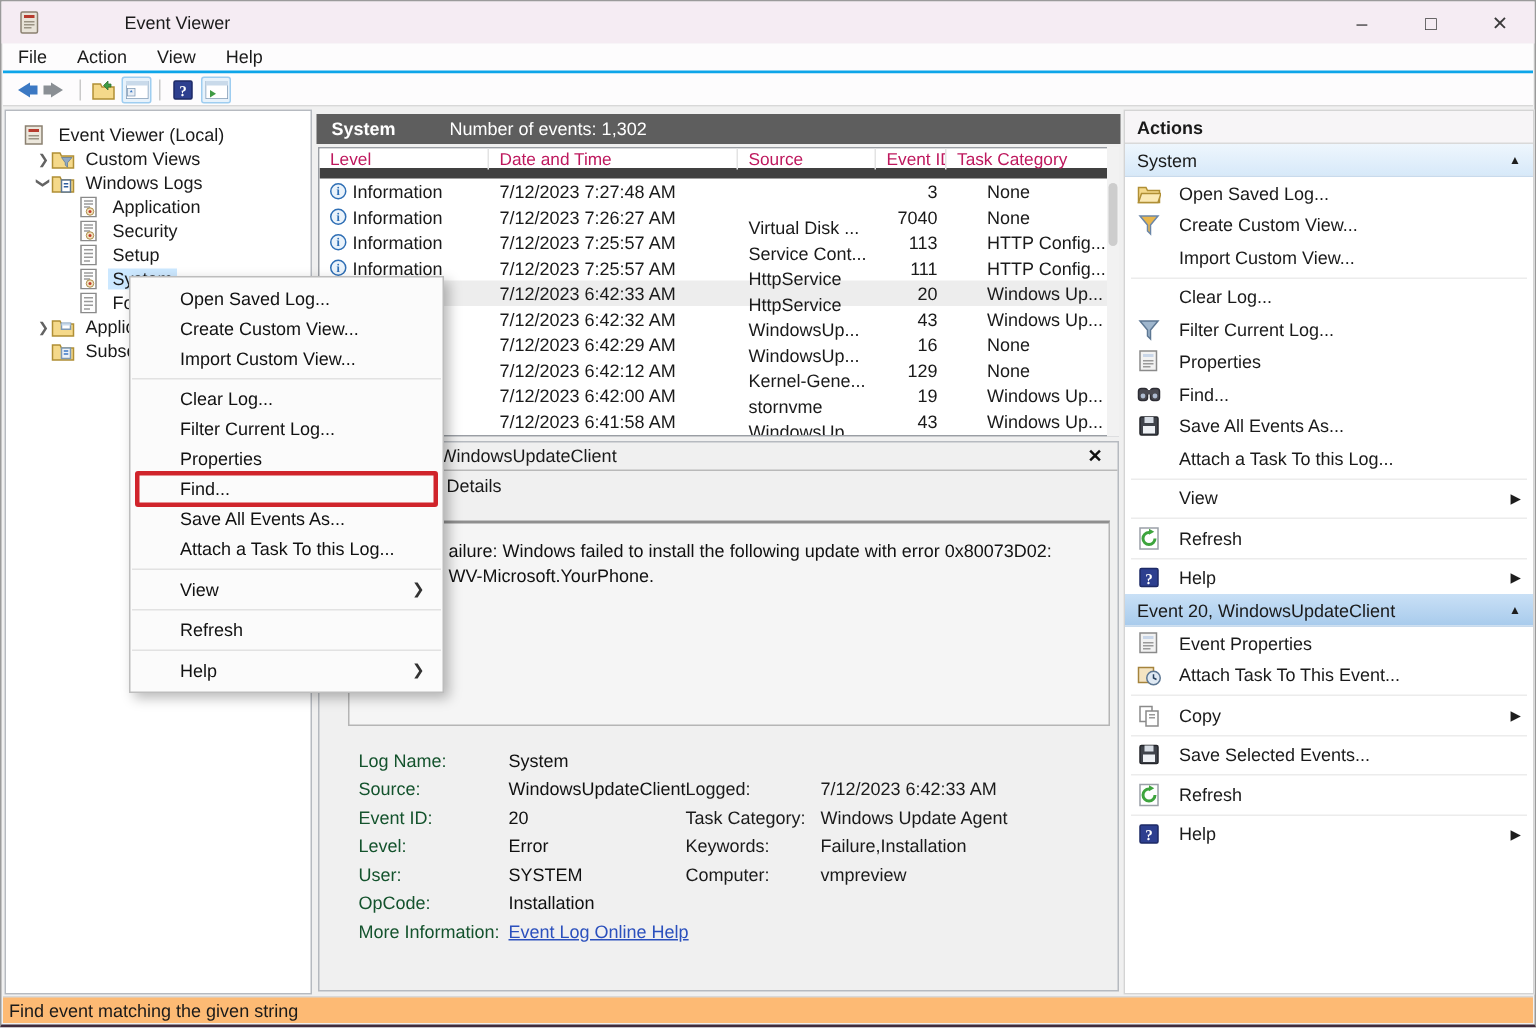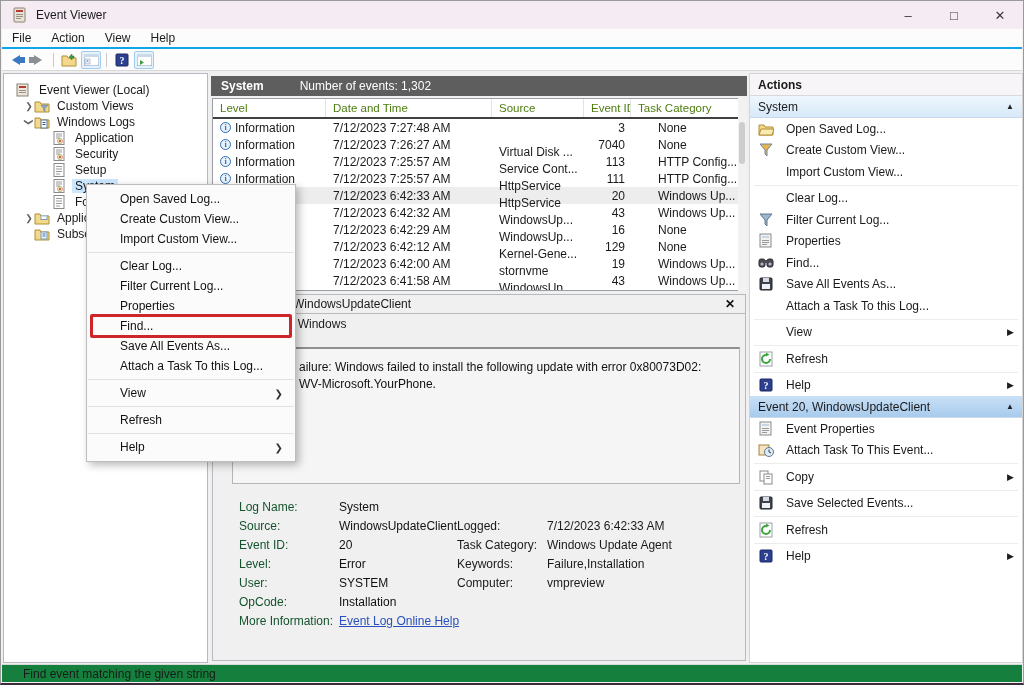--- a/index.html
+++ b/index.html
@@ -1,21 +1,21 @@
 <!DOCTYPE html>
 <html><head>
 <meta charset="utf-8">
 <style>
   * { margin:0; padding:0; box-sizing:border-box; }
   html,body { width:1024px; height:685px; overflow:hidden; }
   body { font-family:"Liberation Sans", sans-serif; font-size:12px; color:#1a1a1a; background:#fff; position:relative; }
   .win { position:absolute; inset:0; border:1px solid #9a9a9a; border-bottom:2px solid #3f2b3c; background:#f0f0f0; }
 
   
-  .titlebar { position:absolute; left:0; top:0; right:0; height:28px; background:#f5ecf3; display:flex; align-items:center; }
+  .titlebar { position:absolute; left:0; top:0; right:0; height:28px; background:#f5ecf3; display:flex; align-items:center;gap:47px; }
   .app-icon { width:16px; height:16px; margin-left:11px; display:inline-block; }
   .title-text { margin-left:8px; font-size:12px; color:#1b1b1b; }
   .win-controls { position:absolute; right:0; top:0; height:28px; display:flex; }
   .wc { width:46px; height:28px; display:flex; align-items:center; justify-content:center; color:#3a3a3a; font-size:13px; }
 
   
   .menubar { position:absolute; left:1px; top:28px; right:1px; height:20px; background:#fdfcfd; display:flex; align-items:center; border-bottom:2px solid #0ea5e9; }
   .menu-item { padding:2px 10px; color:#1b1b1b; }
 
   
@@ -25,38 +25,38 @@
   .tb-sep { width:1px; height:14px; background:#c9c9c9; margin:0 3px; }
   .arrow-left { width:0; height:0; border-top:5px solid transparent; border-bottom:5px solid transparent; border-right:8px solid #3b78c3; position:relative; }
   .arrow-left:after { content:""; position:absolute; left:8px; top:-3px; width:5px; height:6px; background:#3b78c3; }
   .arrow-right { width:0; height:0; border-top:5px solid transparent; border-bottom:5px solid transparent; border-left:8px solid #8a8f94; position:relative; }
   .arrow-right:before { content:""; position:absolute; right:8px; top:-3px; width:5px; height:6px; background:#8a8f94; }
 
   
   .tree-panel { position:absolute; left:2px; top:72px; width:205px; bottom:20px; background:#fff; border:1px solid #b6bac0; overflow:hidden; }
   .center-panel { position:absolute; left:210px; top:72px; width:536px; bottom:20px; background:#f0f0f0; }
   .actions-panel { position:absolute; left:748px; top:72px; width:274px; bottom:20px; background:#fff; border:1px solid #d4d4d4; }
-  .statusbar { position:absolute; left:1px; right:1px; bottom:1px; height:18px; background:#15803d; border-top:1px solid #d8d8d8; display:flex; align-items:center; padding-left:21px; }
+  .statusbar { position:absolute; left:1px; right:1px; bottom:1px; height:18px; background:#fdba74; border-top:1px solid #d8d8d8; display:flex; align-items:center; padding-left:4px; }
 
   
   .tree { padding-top:8px; }
   .tree-row { height:16px; display:flex; align-items:center; white-space:nowrap; }
   .tree-row .chev { width:10px; text-align:center; color:#636363; font-size:9px; display:inline-block; flex:0 0 10px; }
   .chev-col { transform:rotate(0deg); display:inline-block; }
   .chev-exp { transform:rotate(90deg); display:inline-block; }
   .t-icon { width:16px; height:14px; flex:0 0 16px; margin-right:4px; position:relative; }
   .t-label { padding:0 3px; }
   .t-label.sel { background:#cce8ff; }
 
   
   .log-header { position:absolute; left:0; top:3px; right:0; height:20px; background:#5e5e5e; color:#fff; display:flex; align-items:center; }
   .log-header .ln { font-weight:bold; margin-left:10px; }
   .log-header .lc { margin-left:36px; font-size:12px; }
   .evt-table { position:absolute; left:1px; top:25px; width:534px; height:193px; background:#fff; border:1px solid #9a9ea4; overflow:hidden; }
-  .col-head { display:flex; height:20px; border-bottom:2px solid #404040; background:#fff; color:#4d7c0f; }
+  .col-head { display:flex; height:20px; border-bottom:7px solid #404040; background:#fff; color:#be185d;align-items:center; }
   .col-head .col { padding:3px 6px 0 7px; border-right:1px solid #e3e3e3; font-size:11.5px; white-space:nowrap; overflow:hidden; }
   .row { display:flex; height:17px; align-items:center; color:#1a1a1a; }
   .row.sel { background:#ededed; }
   .cell { padding:0 6px 0 7px; white-space:nowrap; overflow:hidden; }
   .c-level { width:113px; flex:0 0 113px; display:flex; align-items:center; gap:4px; }
   .c-date  { width:166px; flex:0 0 166px; }
   .c-src   { width:92px;  flex:0 0 92px;margin-top:48px; }
   .c-id    { width:47px;  flex:0 0 47px; text-align:right; }
   .c-task  { flex:1;margin-left:20px; }
   .info-ic { width:11px; height:11px; border-radius:50%; border:1px solid #2f6fb5; color:#2f6fb5; font-size:8px; font-weight:bold; display:inline-flex; align-items:center; justify-content:center; background:#eaf3fb; font-family:"Liberation Serif", serif; flex:0 0 11px; }
@@ -407,21 +407,21 @@
         <div class="v-thumb"></div>
       </div>
 
     <div class="preview">
       <div class="pv-title">
         <span class="txt">Event 20, WindowsUpdateClient</span>
         <span class="pv-close">✕</span>
       </div>
       <div class="pv-tabs">
         <span>General</span>
-        <span>Windows</span>
+        <span>Details</span>
       </div>
       <div class="desc-box">
         <div class="desc-text">
           <div>ailure: Windows failed to install the following update with error 0x80073D02:</div>
           <div>WV-Microsoft.YourPhone.</div>
         </div>
       </div>
       <div class="fields" id="fields">
           <div class="f-row" style="top: 0px;">
             <span class="f-label">Log Name:</span>

